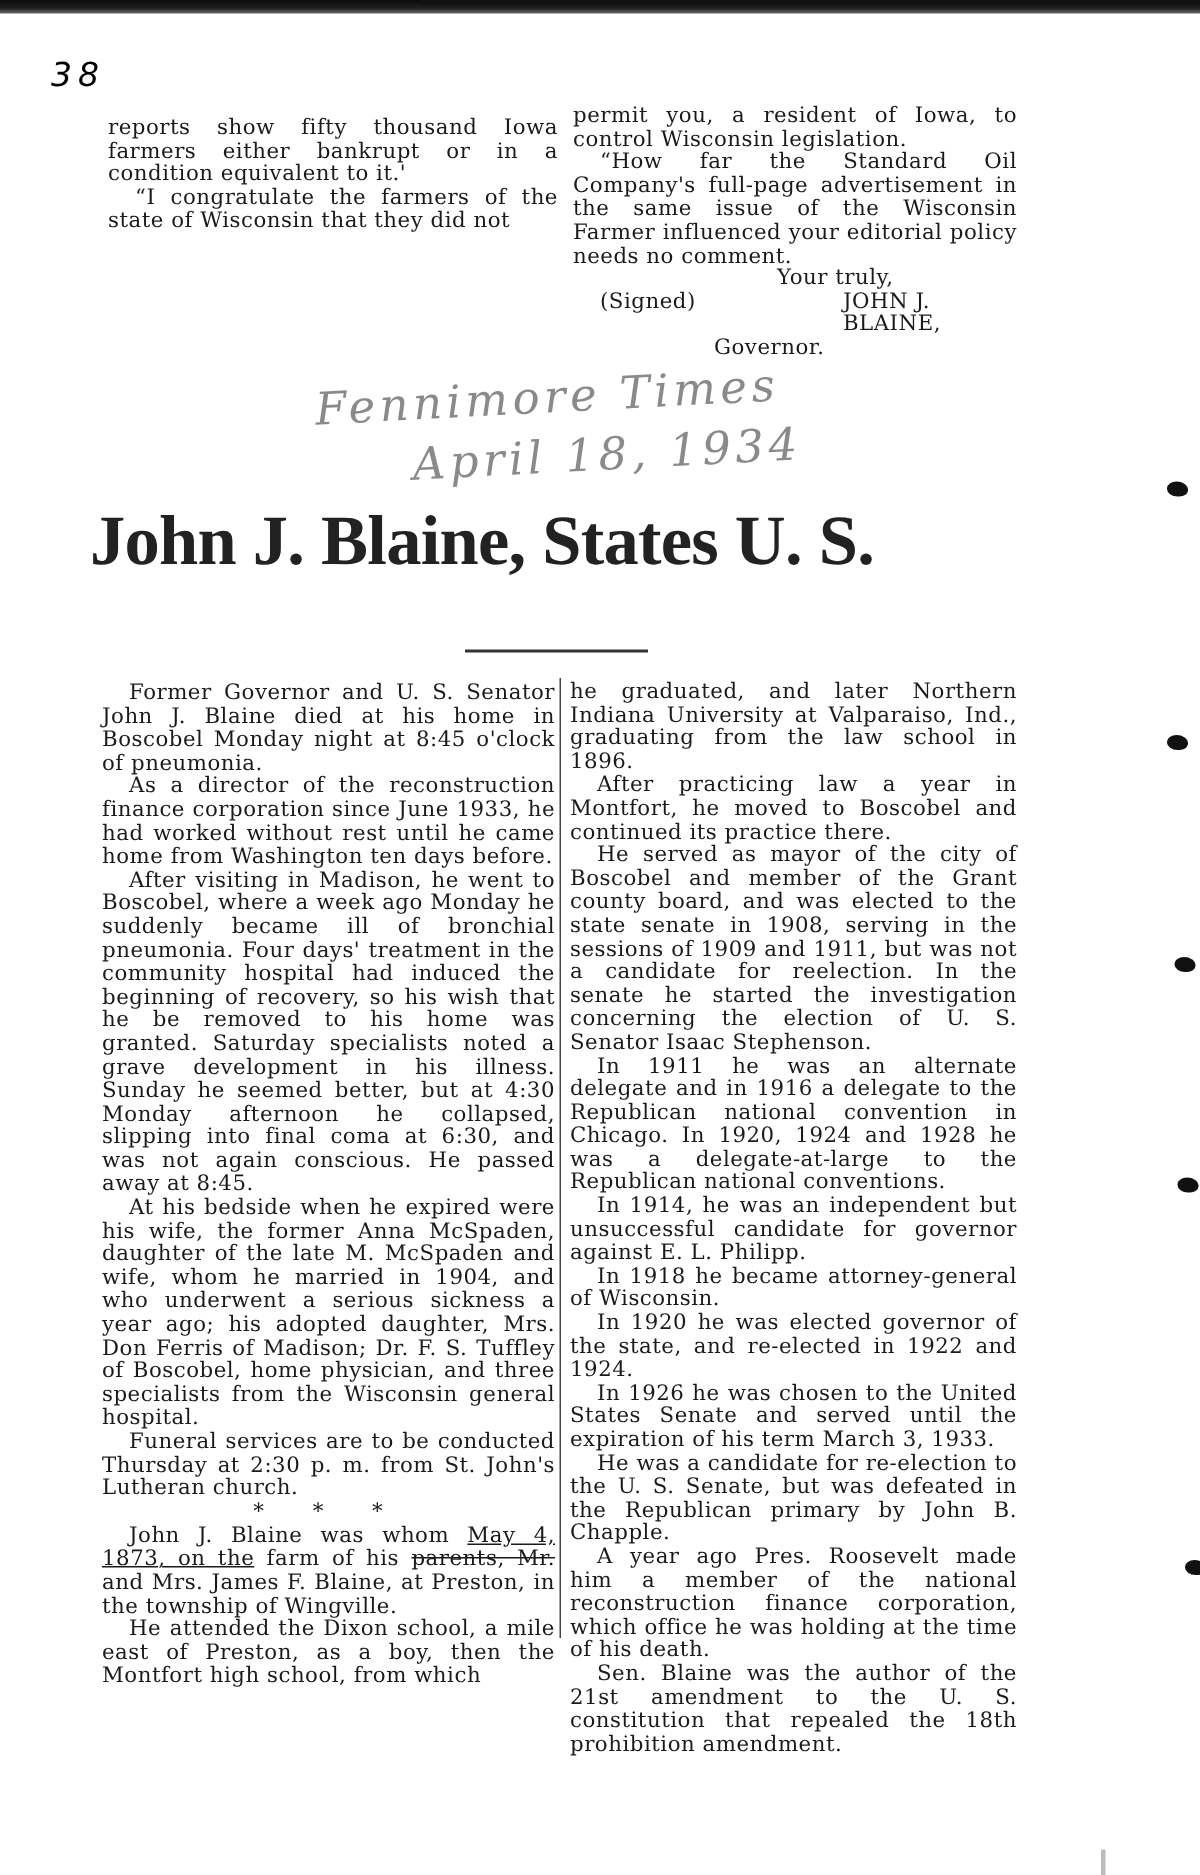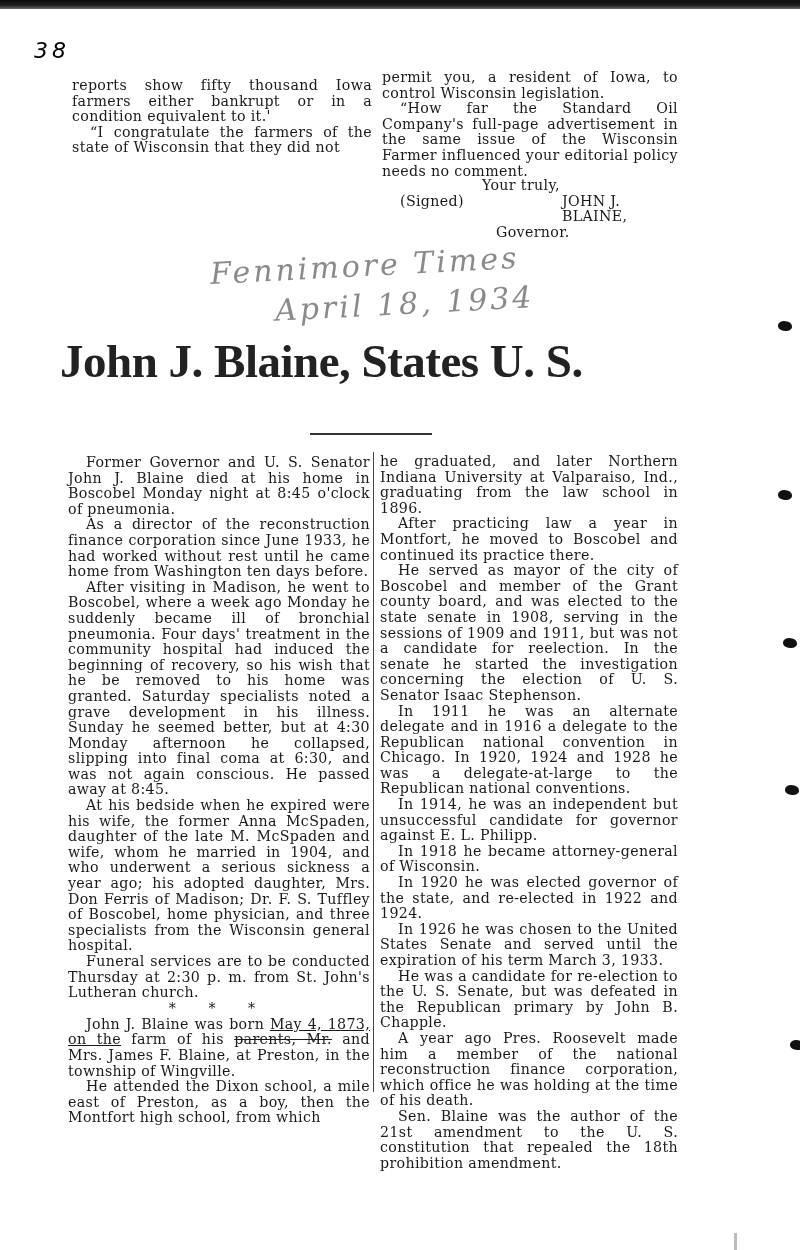--- a/index.html
+++ b/index.html
@@ -21,25 +21,25 @@
   }
   .col {
     position: absolute; font-size: 14.2px; line-height: 15.6px;
     text-align: justify; letter-spacing: 0.35px;
   }
   .col p { margin: 0; text-indent: 18px; }
   .col p.noindent { text-indent: 0; }
   .letter-left { left: 72px; top: 78px; width: 300px; }
   .letter-right { left: 382px; top: 70px; width: 296px; }
   .signature-block { position: absolute; left: 400px; top: 178px; width: 280px; font-size: 14.2px; line-height: 15.6px; letter-spacing: 0.35px; }
-  .signature-block .close { margin-left: 82px; }
+  .signature-block .close { margin-left: 118px; }
   .signature-block .sig-row { display: flex; gap: 40px; }
   .signature-block .signed { width: 100px; margin-left: 0px; }
   .signature-block .name { margin-left: 30px; }
-  .signature-block .title { margin-left: 96px; }
+  .signature-block .title { margin-left: 76px; }
   .handwriting {
     position: absolute; font-family: "DejaVu Serif", serif; font-style: italic;
     color: #8a8a8a; font-size: 30px; letter-spacing: 3px; font-weight: 300;
     transform: rotate(-3deg);
   }
   .hw-1 { left: 210px; top: 248px; }
   .hw-2 { left: 275px; top: 286px; }
   .headline {
     position: absolute; left: 60px; top: 336px; width: 690px;
     font-family: "Liberation Serif", serif; font-weight: bold; color: #222;
@@ -98,21 +98,21 @@
 </div>
 <div class="rule"></div>
 
 <div class="col col-left">
   <p>Former Governor and U. S. Senator John J. Blaine died at his home in Boscobel Monday night at 8:45 o'clock of pneumonia.</p>
   <p>As a director of the reconstruction finance corporation since June 1933, he had worked without rest until he came home from Washington ten days before.</p>
   <p>After visiting in Madison, he went to Boscobel, where a week ago Monday he suddenly became ill of bronchial pneumonia. Four days' treatment in the community hospital had induced the beginning of recovery, so his wish that he be removed to his home was granted. Saturday specialists noted a grave development in his illness. Sunday he seemed better, but at 4:30 Monday afternoon he collapsed, slipping into final coma at 6:30, and was not again conscious. He passed away at 8:45.</p>
   <p>At his bedside when he expired were his wife, the former Anna McSpaden, daughter of the late M. McSpaden and wife, whom he married in 1904, and who underwent a serious sickness a year ago; his adopted daughter, Mrs. Don Ferris of Madison; Dr. F. S. Tuffley of Boscobel, home physician, and three specialists from the Wisconsin general hospital.</p>
   <p>Funeral services are to be conducted Thursday at 2:30 p. m. from St. John's Lutheran church.</p>
   <p class="stars">* * *</p>
-  <p><span>John J. Blaine was born </span><span class="ul">May 4, 1873, on the</span><span> farm of his </span><span class="strike">parents, Mr.</span><span> and Mrs. James F. Blaine, at Preston, in the township of Wingville.</span></p>
+  <p><span>John J. Blaine was whom </span><span class="ul">May 4, 1873, on the</span><span> farm of his </span><span class="strike">parents, Mr.</span><span> and Mrs. James F. Blaine, at Preston, in the township of Wingville.</span></p>
   <p>He attended the Dixon school, a mile east of Preston, as a boy, then the Montfort high school, from which</p>
 </div>
 
 <div class="col-divider"></div>
 
 <div class="col col-right">
   <p class="noindent">he graduated, and later Northern Indiana University at Valparaiso, Ind., graduating from the law school in 1896.</p>
   <p>After practicing law a year in Montfort, he moved to Boscobel and continued its practice there.</p>
   <p>He served as mayor of the city of Boscobel and member of the Grant county board, and was elected to the state senate in 1908, serving in the sessions of 1909 and 1911, but was not a candidate for reelection. In the senate he started the investigation concerning the election of U. S. Senator Isaac Stephenson.</p>
   <p>In 1911 he was an alternate delegate and in 1916 a delegate to the Republican national convention in Chicago. In 1920, 1924 and 1928 he was a delegate-at-large to the Republican national conventions.</p>

